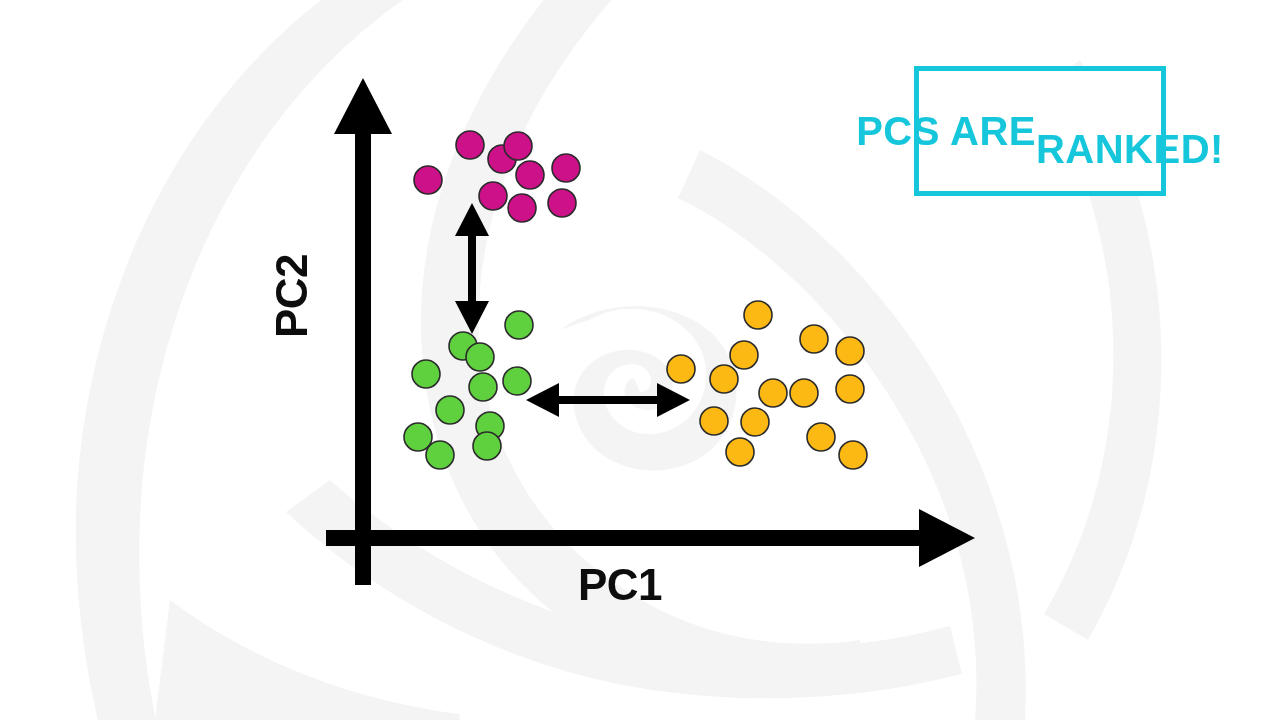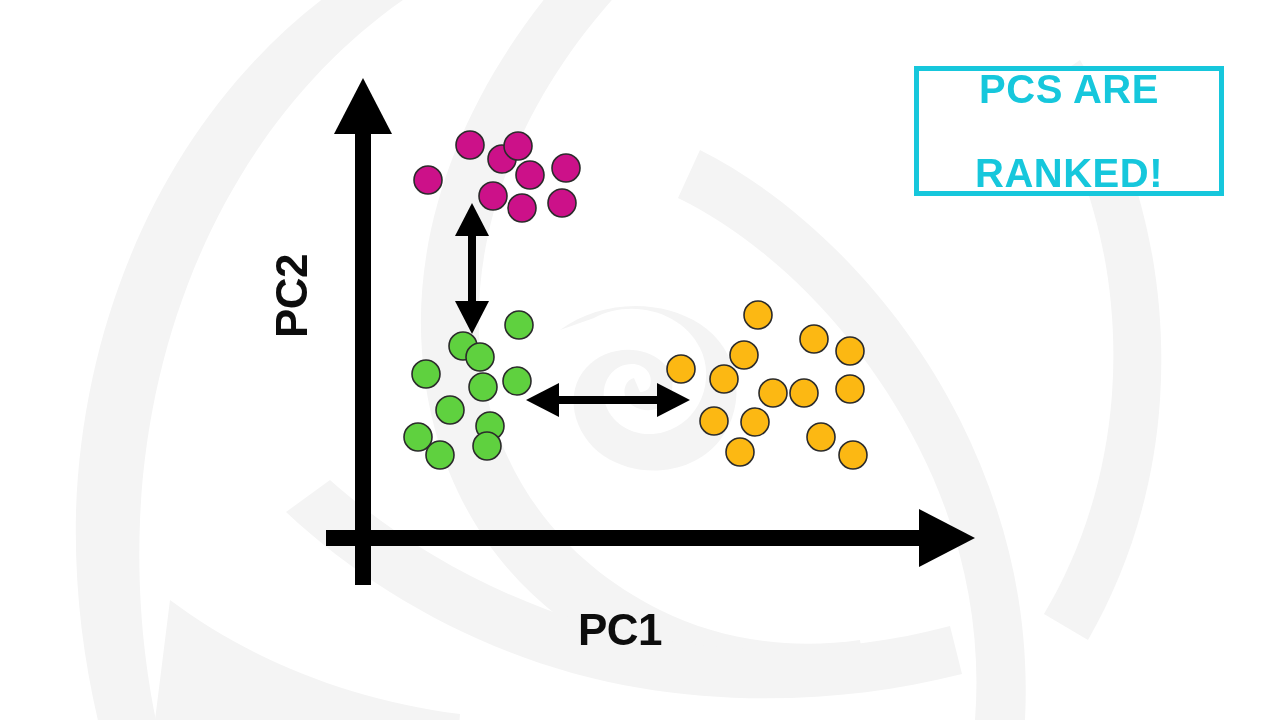--- a/index.html
+++ b/index.html
@@ -51,34 +51,32 @@
     transform: rotate(-90deg);
     transform-origin: center center;
   }
   #pc1-label {
     left: 520px;
     top: 560px;
     width: 200px;
     font-size: 44px;
     line-height: 50px;
     text-align: center;
-    margin-top: 45px;
   }
   
   #callout {
     position: absolute;
     left: 914px;
     top: 66px;
-    width: 310px;
+    width: 252px;
     height: 130px;
     border: 5px solid #16c7dc;
     background: #ffffff;
     box-sizing: border-box;
     display: flex;
-    flex-direction: column;
     align-items: center;
     justify-content: center;
   }
   #callout .line {
     font-family: "Liberation Sans", sans-serif;
     font-weight: bold;
     font-size: 40px;
     line-height: 48px;
     color: #16c7dc;
     letter-spacing: 0.5px;

